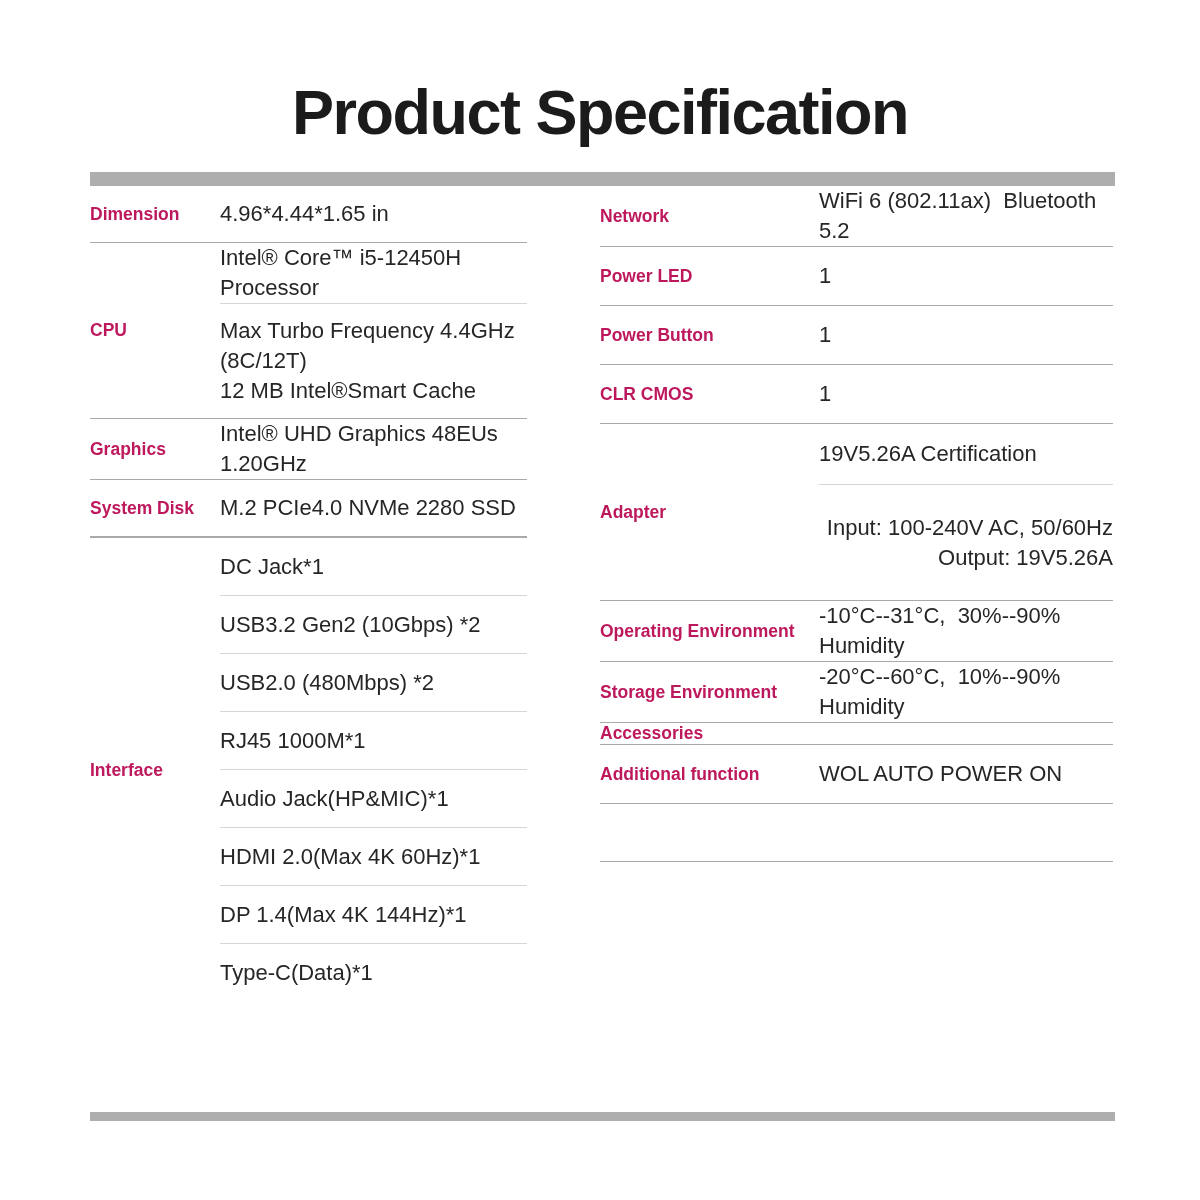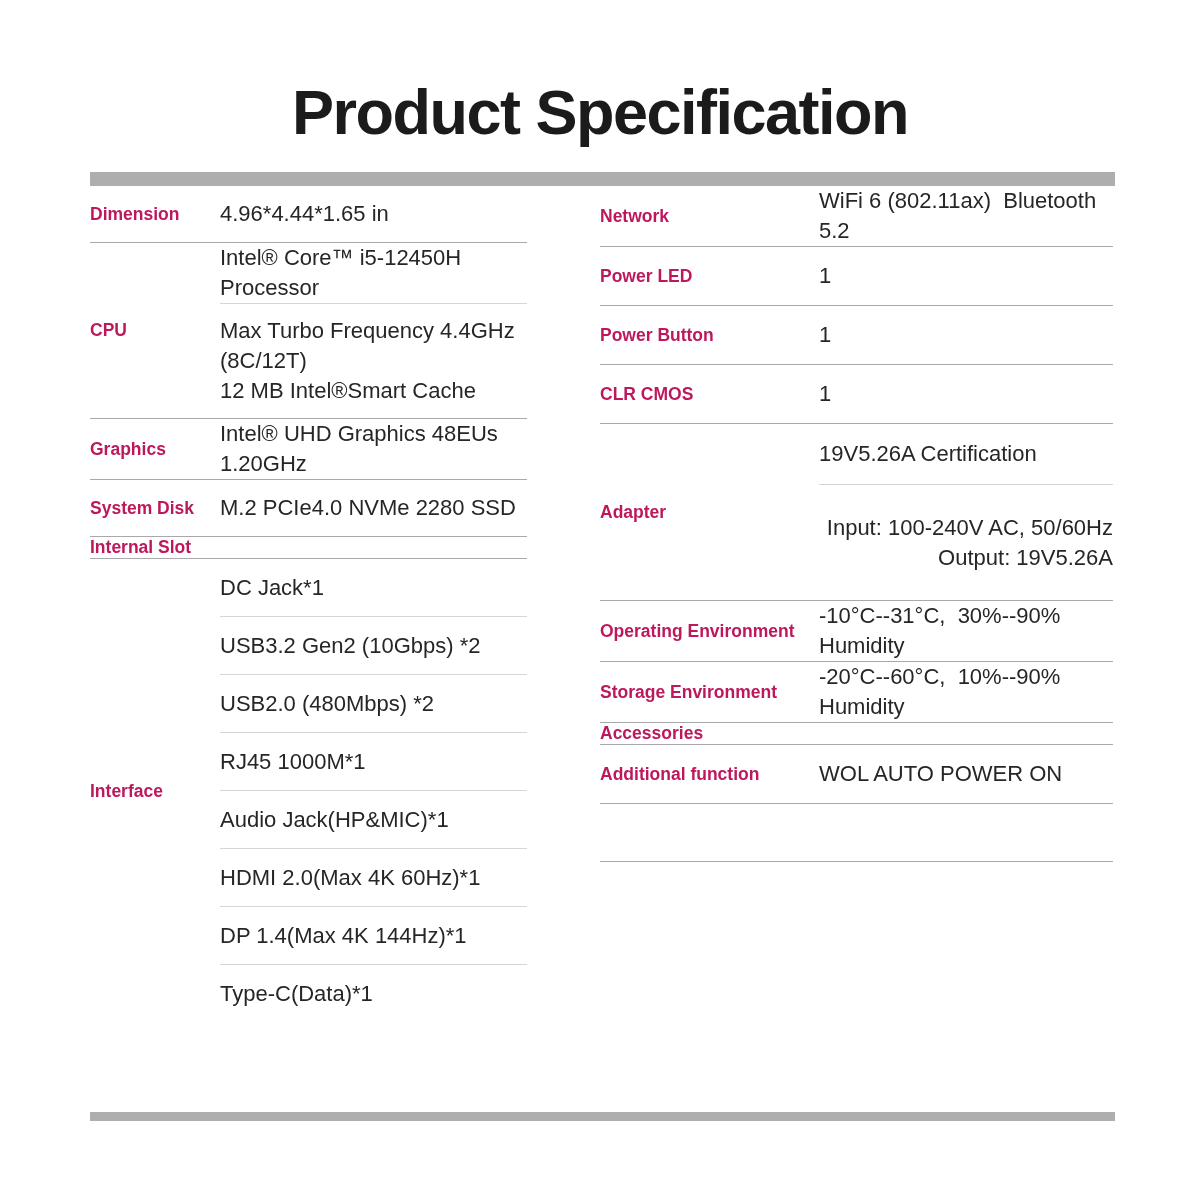--- a/index.html
+++ b/index.html
@@ -98,21 +98,20 @@
           <div class="vrow" style="min-height: 60px;"><div class="vline">Intel® UHD Graphics 48EUs 1.20GHz</div></div>
         </div>
       </div>
       <div class="section">
         <div class="sec-label">System Disk</div>
         <div class="sec-values">
           <div class="vrow" style="min-height: 56px;"><div class="vline">M.2 PCIe4.0 NVMe 2280 SSD</div></div>
         </div>
       </div>
       <div class="section">
-        <div class="sec-label">Internal Slot</div>
       </div>
       <div class="section last">
         <div class="sec-label">Interface</div>
         <div class="sec-values">
           <div class="vrow" style="min-height: 58px;"><div class="vline">DC Jack*1</div></div>
           <div class="vrow" style="min-height: 58px;"><div class="vline">USB3.2 Gen2 (10Gbps) *2</div></div>
           <div class="vrow" style="min-height: 58px;"><div class="vline">USB2.0 (480Mbps) *2</div></div>
           <div class="vrow" style="min-height: 58px;"><div class="vline">RJ45 1000M*1</div></div>
           <div class="vrow" style="min-height: 58px;"><div class="vline">Audio Jack(HP&amp;MIC)*1</div></div>
           <div class="vrow" style="min-height: 58px;"><div class="vline">HDMI 2.0(Max 4K 60Hz)*1</div></div>

